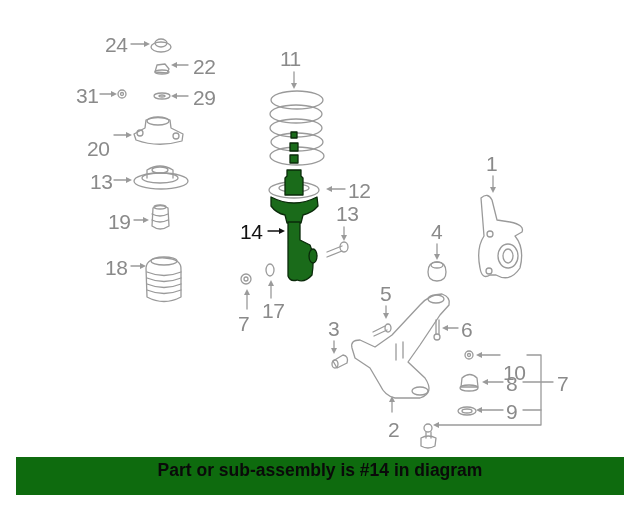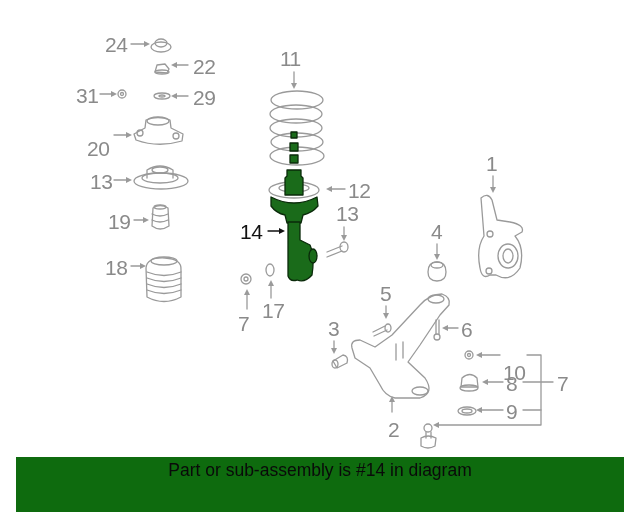--- a/index.html
+++ b/index.html
@@ -1,21 +1,21 @@
 <!DOCTYPE html>
 <html><head>
 <meta charset="utf-8">
 <style>
   html, body { margin:0; padding:0; background:#ffffff; }
   body { width:640px; height:512px; position:relative; overflow:hidden; font-family:"Liberation Sans", sans-serif; }
   #diagram { position:absolute; left:0; top:0; width:640px; height:455px; }
   .lbl { position:absolute; font-size:21px; color:#8a8a8a; line-height:1; letter-spacing:-0.5px; }
   .lbl.active { color:#111111; }
-  #banner { position:absolute; left:16px; top:457px; width:608px; height:56px; background:#0e6b0e;
-            color:#0a0a0a; text-align:center; font-size:17.5px; line-height:19px; padding-top:4px; box-sizing:border-box; }
+  #banner { position:absolute; left:16px; top:457px; width:608px; height:38px; background:#0e6b0e;
+            color:#0a0a0a; text-align:center; font-size:17.5px; line-height:19px; padding-top:4px; box-sizing:border-box;font-weight:bold; }
   #banner div { white-space:nowrap; }
 </style>
 </head>
 <body>
 
 <div id="diagram">
   <svg width="640" height="455" viewBox="0 0 640 455" fill="none" stroke="#9a9a9a" stroke-width="1.3" stroke-linecap="round" stroke-linejoin="round">
 
     <g fill="#9a9a9a">
       <path d="M131 44 H146"></path>

